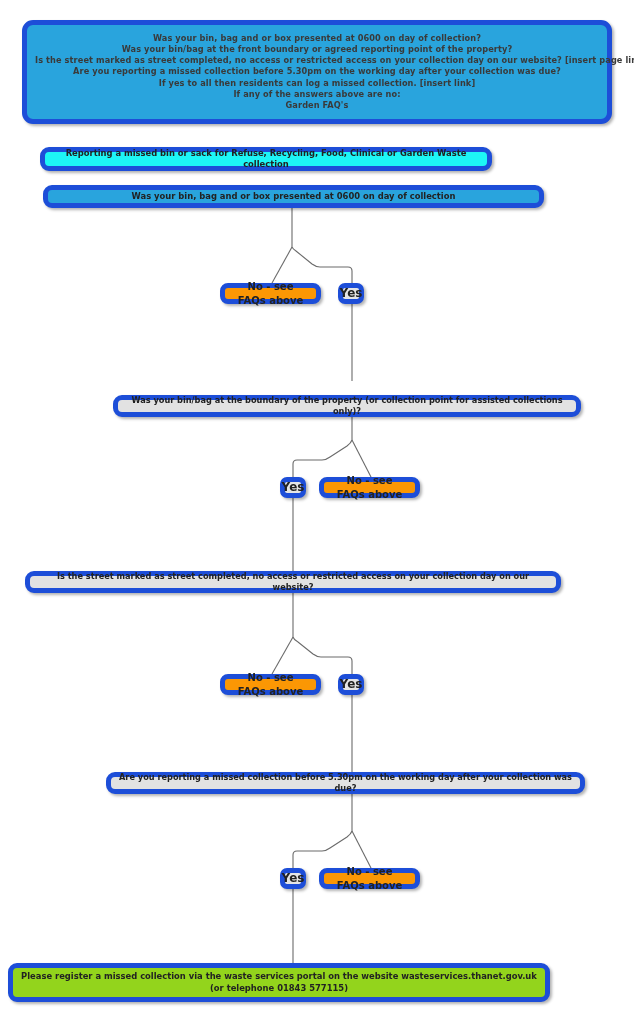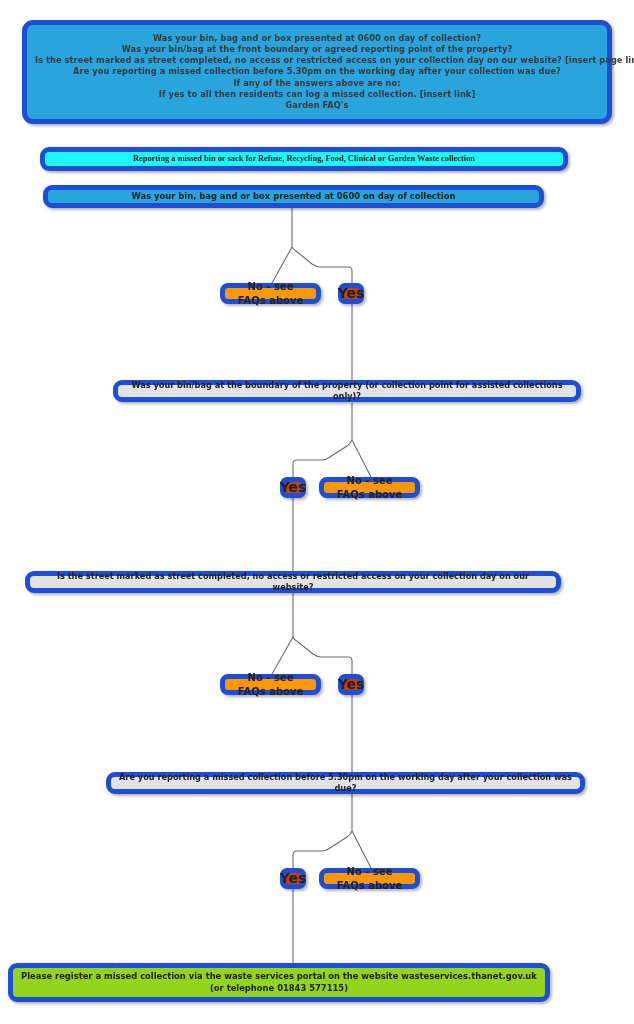--- a/index.html
+++ b/index.html
@@ -63,63 +63,62 @@
     width: 100%;
   }
   .node-notes .lines div {
     white-space: nowrap;
   }
 
   
   .node-title {
     left: 40px;
     top: 147px;
-    width: 528px;
+    width: 452px;
     height: 24px;
     background: #1DF6F6;
     font-size: 8.4px;
-    font-family: Liberation Serif, serif;
   }
 
   
   .node-q1 {
     left: 43px;
     top: 185px;
     width: 501px;
     height: 23px;
     background: #29A4DD;
     font-size: 8.4px;
   }
 
   
   .node-grey {
     background: #E2E2E2;
     font-size: 8.2px;
     height: 22px;
   }
-  .node-q2 { left: 113px; top: 380px; width: 468px; }
+  .node-q2 { left: 113px; top: 395px; width: 468px; }
   .node-q3 { left: 25px;  top: 571px; width: 536px; }
   .node-q4 { left: 106px; top: 772px; width: 479px; }
 
   
   .node-no {
     background: #FB9704;
     font-size: 10px;
     height: 21px;
     border-radius: 8px;
   }
   .node-no1 { left: 220px; top: 283px; width: 101px; }
   .node-no2 { left: 319px; top: 477px; width: 101px; }
   .node-no3 { left: 220px; top: 674px; width: 101px; }
   .node-no4 { left: 319px; top: 868px; width: 101px; }
 
   
   .node-yes {
-    background: #c2410c;
-    font-size: 14px;
+    background: #e5e5e5;
+    font-size: 12px;
     height: 21px;
     width: 26px;
     border-radius: 7px;
   }
   .node-yes1 { left: 338px; top: 283px; }
   .node-yes2 { left: 280px; top: 477px; }
   .node-yes3 { left: 338px; top: 674px; }
   .node-yes4 { left: 280px; top: 868px; }
 
   
@@ -170,22 +169,22 @@
 
     <path class="conn" d="M 293 889 L 293 963"></path>
   </svg>
 
   <div class="node node-notes">
     <div class="lines">
       <div>Was your bin, bag and or box presented at 0600 on day of collection?</div>
       <div>Was your bin/bag at the front boundary or agreed reporting point of the property?</div>
       <div>Is the street marked as street completed, no access or restricted access on your collection day on our website? [insert page link]</div>
       <div>Are you reporting a missed collection before 5.30pm on the working day after your collection was due?</div>
+      <div>If yes to all then residents can log a missed collection. [insert link]</div>
       <div>If any of the answers above are no:</div>
-      <div>If yes to all then residents can log a missed collection. [insert link]</div>
       <div>Garden FAQ's</div>
     </div>
   </div>
 
   <div class="node node-title">Reporting a missed bin or sack for Refuse, Recycling, Food, Clinical or Garden Waste collection</div>
 
   <div class="node node-q1">Was your bin, bag and or box presented at 0600 on day of collection</div>
 
   <div class="node node-no node-no1">No - see FAQs above</div>
   <div class="node node-yes node-yes1">Yes</div>

